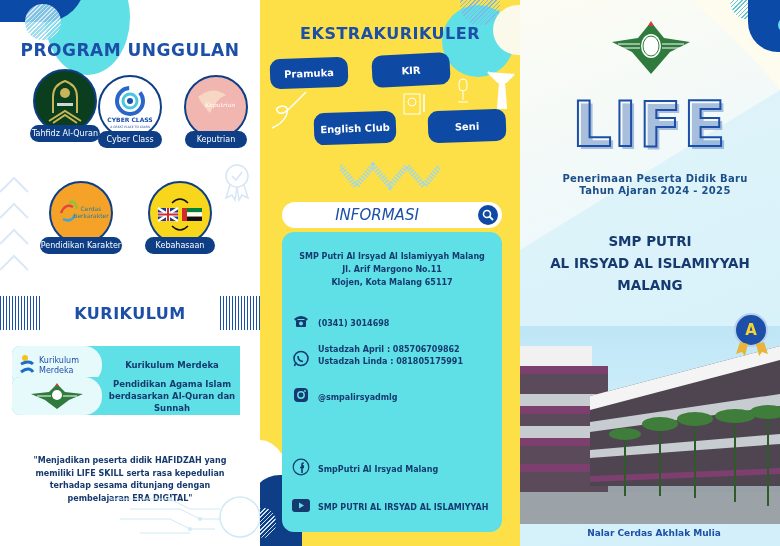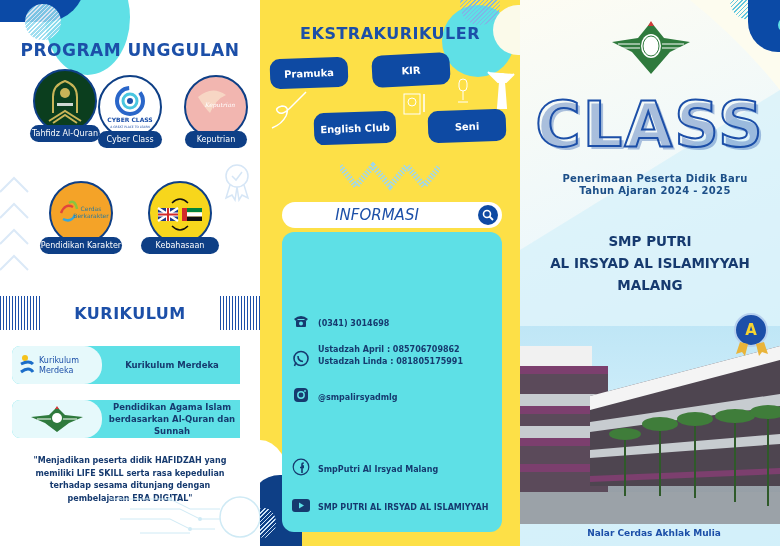--- a/index.html
+++ b/index.html
@@ -164,40 +164,40 @@
         <path d="M18 25 V38 M8 31.5 H28" stroke="#ffffff" stroke-width="4"></path>
         <path d="M18 25 V38 M8 31.5 H28" stroke="#d22b2b" stroke-width="2"></path>
         <rect x="32" y="25" width="20" height="4.3" fill="#00843d"></rect>
         <rect x="32" y="29.3" width="20" height="4.3" fill="#ffffff"></rect>
         <rect x="32" y="33.6" width="20" height="4.4" fill="#111"></rect>
         <rect x="32" y="25" width="5" height="13" fill="#d22b2b"></rect>
         <path d="M22 20 Q30 12 38 20" fill="none" stroke="#111" stroke-width="1.5"></path>
         <path d="M38 43 Q30 51 22 43" fill="none" stroke="#111" stroke-width="1.5"></path>
       </svg>
     </div>
-    <div class="prog-label" style="width:78px;text-align:center;">Kebahasaan</div>
+    <div class="prog-label" style="width:70px;text-align:center;">Kebahasaan</div>
   </div>
 
   <div class="dots-bar" style="left:0;top:296px;"></div>
   <div class="dots-bar" style="left:220px;top:296px;transform:scaleX(-1);"></div>
   <div id="kur-title" class="section-title">KURIKULUM</div>
 
   <div class="kur-row" style="top:346px;height:38px;">
     <div class="kur-logo">
       <svg width="80" height="30" viewBox="0 0 80 30">
         <circle cx="8" cy="8" r="3" fill="#f5c21b"></circle>
         <path d="M4 14 Q12 10 16 14 M4 22 Q12 16 16 22" fill="none" stroke="#1c6ec9" stroke-width="3"></path>
         <text x="22" y="13" font-size="8" fill="#1c4fa8" font-family="DejaVu Sans, sans-serif">Kurikulum</text>
         <text x="22" y="23" font-size="8" fill="#1c4fa8" font-family="DejaVu Sans, sans-serif">Merdeka</text>
       </svg>
     </div>
     <div class="kur-text">Kurikulum Merdeka</div>
   </div>
 
-  <div class="kur-row" style="top:400px;height:38px;">
+  <div class="kur-row" style="top:377px;height:38px;">
     <div class="kur-logo">
       <svg width="56" height="28" viewBox="0 0 56 28">
         <path d="M2 12 L20 10 L28 2 L36 10 L54 12 L40 18 L28 27 L16 18 Z" fill="#2f7a3d"></path>
         <path d="M8 14 L22 14 M34 14 L48 14" stroke="#ffffff" stroke-width="1"></path>
         <circle cx="28" cy="13" r="5" fill="#ffffff"></circle>
         <path d="M26 4 L28 1 L30 4Z" fill="#d23b3b"></path>
       </svg>
     </div>
     <div class="kur-text">Pendidikan Agama Islam berdasarkan Al-Quran dan Sunnah</div>
   </div>
@@ -261,20 +261,25 @@
           <path d="M7.5 7.5 L11 11" stroke="#fff" stroke-width="1.8"></path>
         </svg>
     </div>
   </div>
 
   <div class="p2-bl-white"></div>
   <div class="p2-bl-navy"></div>
   <div class="p2-bl-hatch"></div>
 
   <div class="info-card">
+    <div class="info-addr">
+      <div>SMP Putri Al Irsyad Al Islamiyyah Malang</div>
+      <div>Jl. Arif Margono No.11</div>
+      <div>Klojen, Kota Malang 65117</div>
+    </div>
 
     <div class="info-row" style="top:80px;">
       <div class="info-icon">
         <svg width="16" height="14" viewBox="0 0 16 14">
             <path d="M1 5 Q8 -1 15 5 L13 7 L11 5 L5 5 L3 7Z" fill="#163a6f"></path>
             <rect x="3" y="6" width="10" height="7" rx="1" fill="#163a6f"></rect>
             <circle cx="8" cy="9.5" r="2" fill="#5ee0e6"></circle>
           </svg>
       </div>
       <div class="info-text">(0341) 3014698</div>
@@ -338,21 +343,21 @@
   <div class="p3-cyan-dot"></div>
 
   <svg class="logo-top" viewBox="0 0 82 58">
     <path d="M2 24 L28 20 L41 4 L54 20 L80 24 L60 34 L41 56 L22 34 Z" fill="#2f7a3d"></path>
     <path d="M8 26 L30 26 M52 26 L74 26 M12 30 L30 30 M52 30 L70 30" stroke="#ffffff" stroke-width="1"></path>
     <ellipse cx="41" cy="28" rx="10" ry="12" fill="#ffffff"></ellipse>
     <ellipse cx="41" cy="28" rx="8" ry="10" fill="none" stroke="#2f7a3d" stroke-width="1"></ellipse>
     <path d="M38 8 L41 3 L44 8Z" fill="#d23b3b"></path>
   </svg>
 
-  <div class="ppdb">CLASS</div>
+  <div class="ppdb">LIFE</div>
   <div class="ppdb-sub">
     <div>Penerimaan Peserta Didik Baru</div>
     <div>Tahun Ajaran 2024 - 2025</div>
   </div>
 
   <div class="school-name">
     <div>SMP PUTRI</div>
     <div>AL IRSYAD AL ISLAMIYYAH</div>
     <div>MALANG</div>
   </div>

